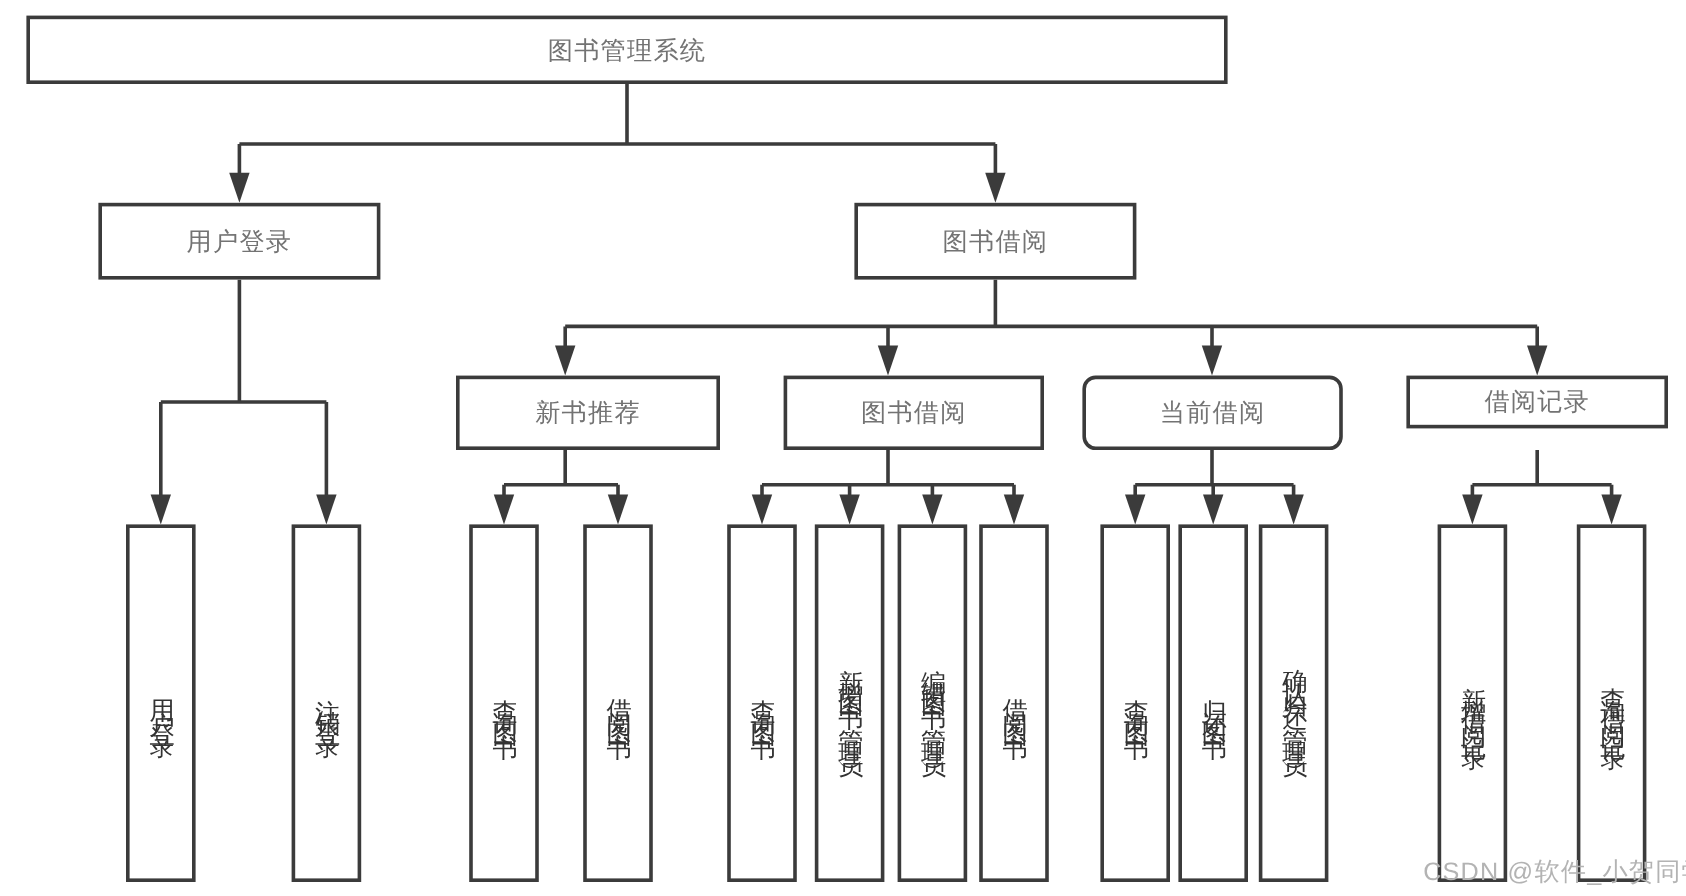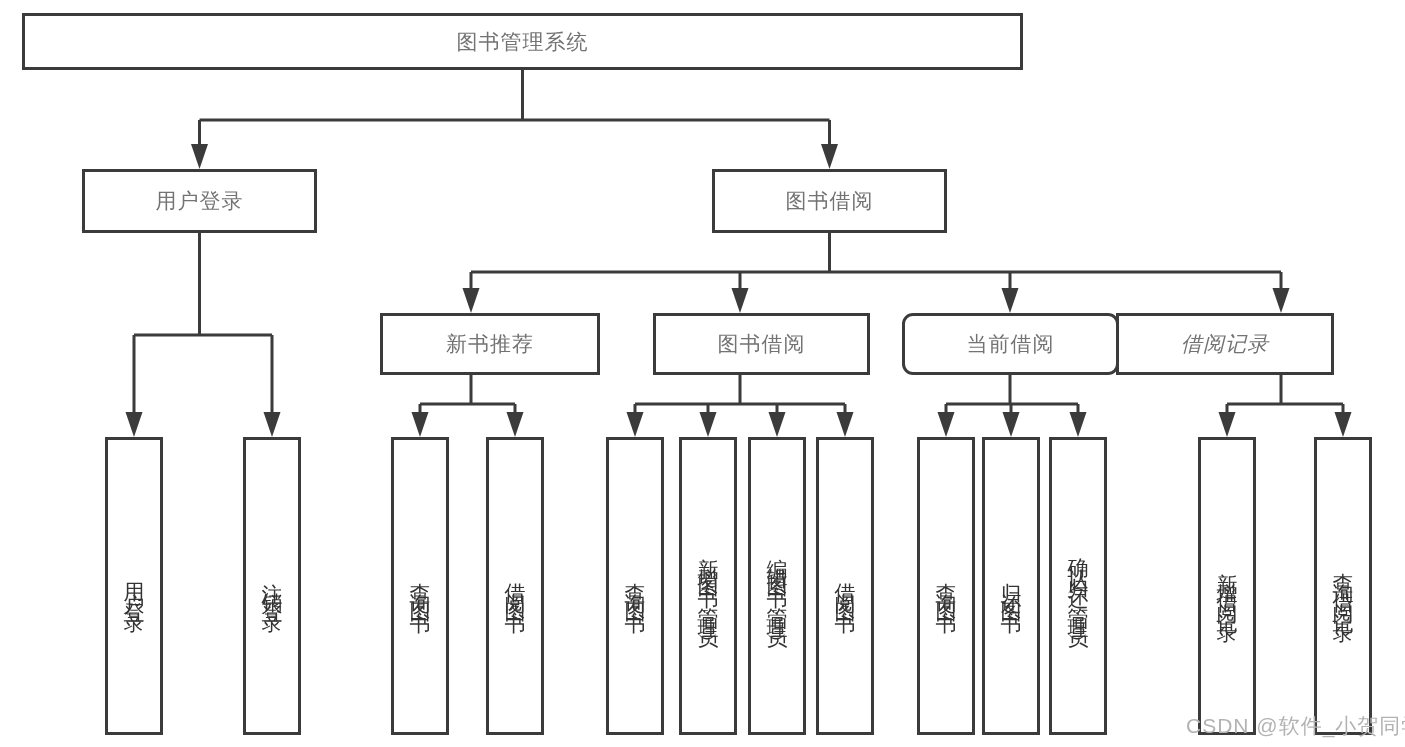--- a/index.html
+++ b/index.html
@@ -56,21 +56,21 @@
     color: #333333;
     white-space: nowrap;
   }
   
   .n-root { left: 22px;   top: 13px;  width: 1001px; height: 57px; }
   .n-l2a  { left: 82px;   top: 169px; width: 235px;  height: 64px; }
   .n-l2b  { left: 712px;  top: 169px; width: 235px;  height: 64px; }
   .n-l3a  { left: 380px;  top: 313px; width: 220px;  height: 62px; }
   .n-l3b  { left: 653px;  top: 313px; width: 217px;  height: 62px; }
   .n-l3c  { left: 902px;  top: 313px; width: 217px;  height: 62px; border-radius: 11px; }
-  .n-l3d  { left: 1116px; top: 313px; width: 218px;  height: 62px; font-style: italic; }
+  .n-l3d  { left: 1172px; top: 313px; width: 218px;  height: 44px; }
   
   .lf1  { left: 105px; }
   .lf2  { left: 243px; }
   .lf3  { left: 391px; }
   .lf4  { left: 486px; }
   .lf5  { left: 606px; }
   .lf6  { left: 679px; }
   .lf7  { left: 748px; }
   .lf8  { left: 816px; }
   .lf9  { left: 917px; }

